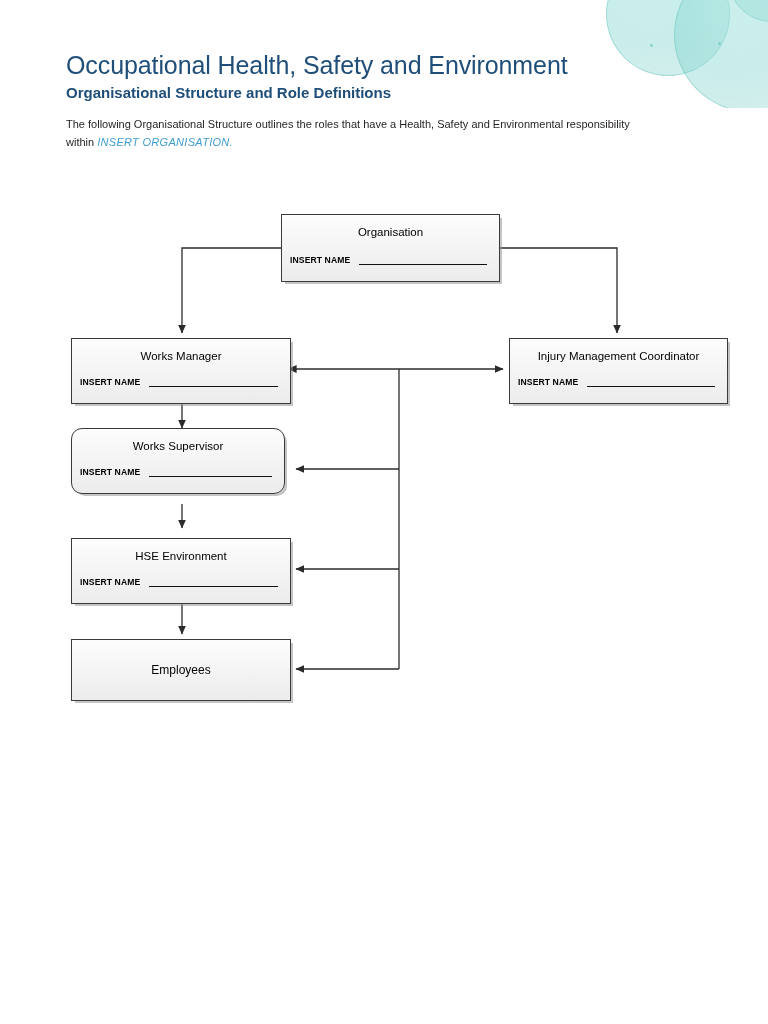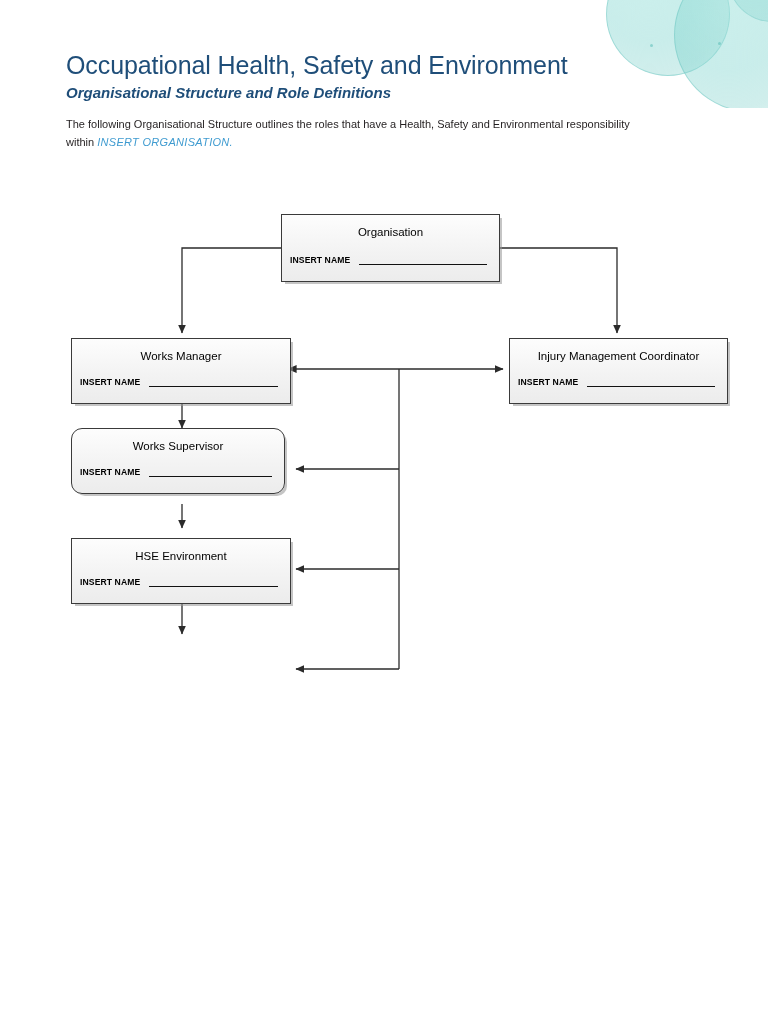--- a/index.html
+++ b/index.html
@@ -69,21 +69,20 @@
   }
   .doc-subtitle {
     position: absolute;
     left: 66px;
     top: 83px;
     font-size: 15px;
     line-height: 19px;
     font-weight: bold;
     color: #1F4E79;
     white-space: nowrap;
-    font-style: italic;
   }
   .intro {
     position: absolute;
     left: 66px;
     top: 115px;
     width: 590px;
     font-size: 11px;
     line-height: 18px;
     color: #231f20;
   }
@@ -238,14 +237,17 @@
   </div>
 
   <div class="node with-name" style="left:71px; top:530px; width:220px; height:66px;">
     <div class="node-title">HSE Environment</div>
     <div class="name-row">
       <span class="name-label">INSERT NAME</span>
       <span class="name-line"></span>
     </div>
   </div>
 
+  <div class="node centered-only" style="left:71px; top:631px; width:220px; height:62px;">
+    <div class="node-title">Employees</div>
+  </div>
 
 </div>
 
 </body></html>

